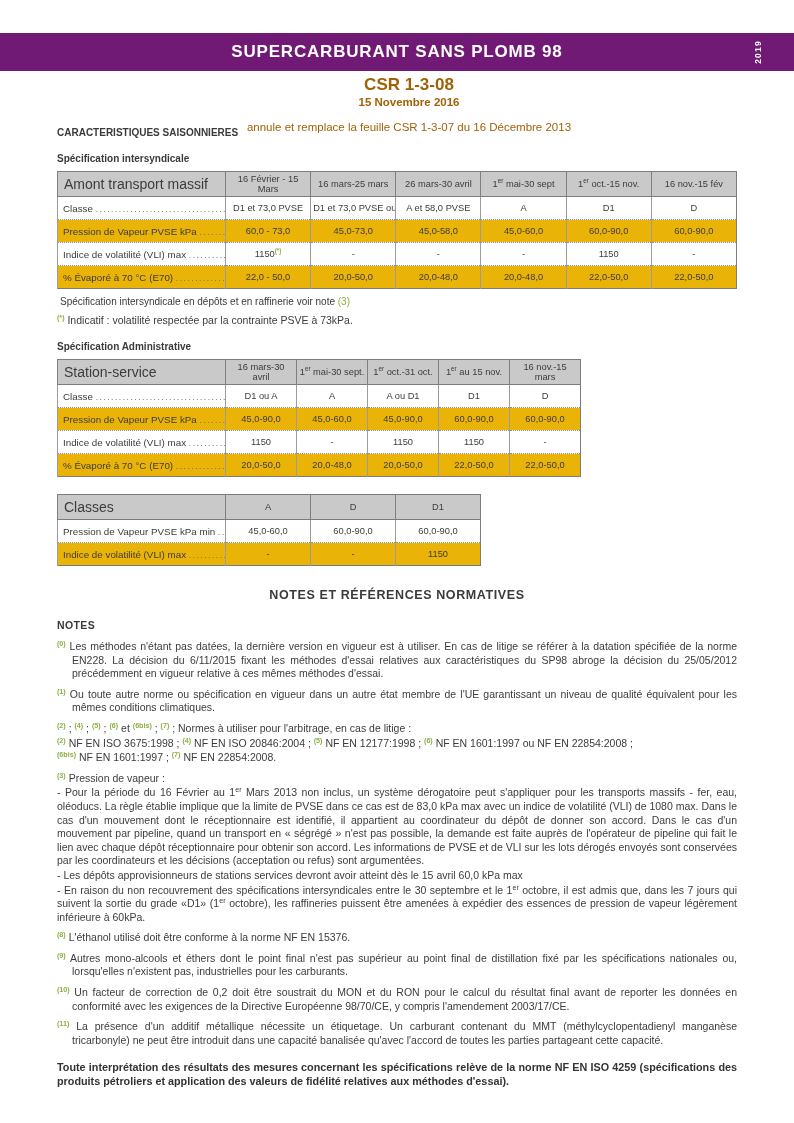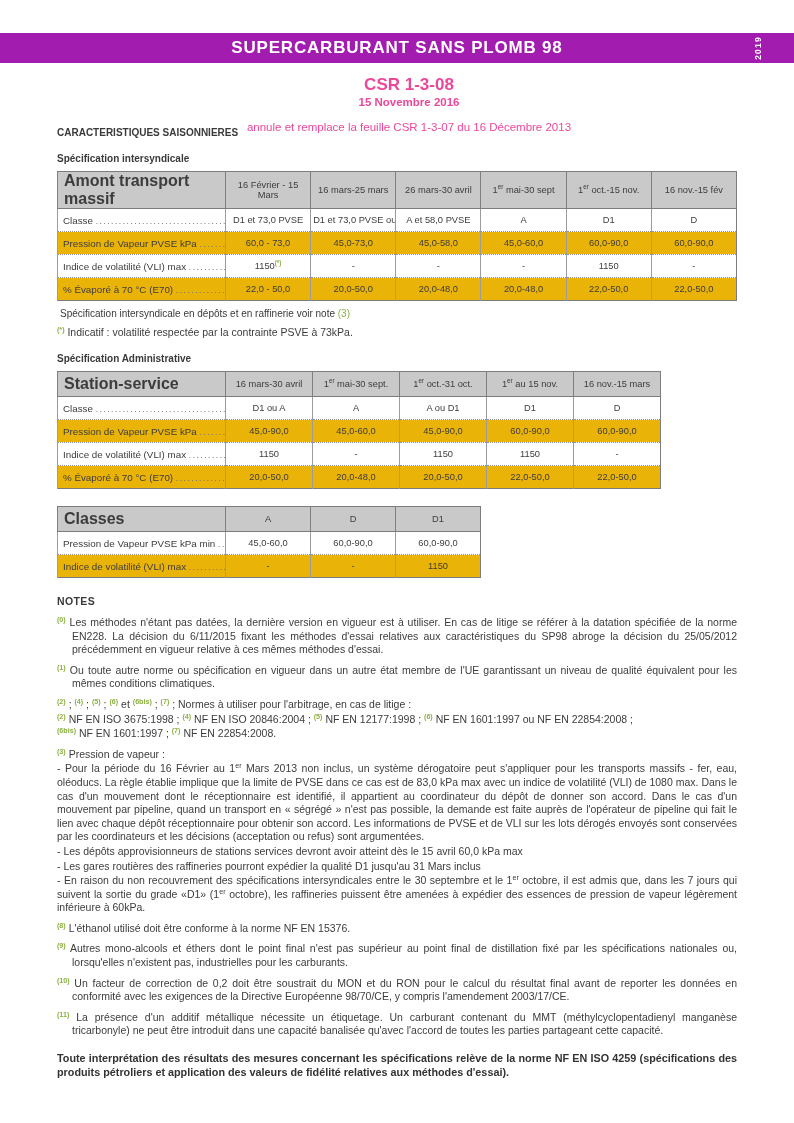--- a/index.html
+++ b/index.html
@@ -1,25 +1,25 @@
 <!DOCTYPE html>
 <html><head>
 <meta charset="utf-8">
 <style>
   html,body{margin:0;padding:0;background:#fff;}
   .page{position:relative;width:794px;height:1123px;margin:0 auto;background:#fff;
         font-family:"Liberation Sans",sans-serif;color:#3c3c3c;overflow:hidden;}
   
-  .banner{position:absolute;top:33px;left:0;right:0;height:30px;background:#a21caf;
+  .banner{position:absolute;top:33px;left:0;right:0;height:38px;background:#701a75;
           display:flex;align-items:center;justify-content:center;}
   .banner-title{color:#fff;font-weight:bold;font-size:17px;letter-spacing:.8px;}
   .banner-year{position:absolute;right:24px;top:50%;transform:translateY(-50%) rotate(-90deg);
                color:#fff;font-size:8.5px;font-weight:bold;letter-spacing:1.2px;}
   
-  .doc-head{position:absolute;top:75px;left:0;right:0;text-align:center;color:#ec4899;padding-left:24px;}
+  .doc-head{position:absolute;top:75px;left:0;right:0;text-align:center;color:#a16207;padding-left:24px;}
   .doc-code{font-size:17px;font-weight:bold;}
   .doc-date{font-size:11.5px;font-weight:bold;margin-top:1px;}
   .doc-replaces{font-size:11.5px;margin-top:13px;}
   
   .content{position:absolute;left:57px;right:57px;top:127px;}
   .sec-h{font-size:10px;font-weight:bold;color:#3a3a3a;}
   .mt15{margin-top:15px;}
   .tbl-holder{margin-top:7px;}
   .sub-note{margin-top:7px;font-size:10px;font-weight:normal;color:#3a3a3a;padding-left:3px;}
   .indicatif{margin-top:7px;font-size:10.5px;color:#3c3c3c;}
@@ -36,21 +36,21 @@
   
   sup{font-size:68%;line-height:0;vertical-align:super;}
   sup.green{color:#8cb043;font-weight:bold;}
   span.green{color:#8cb043;}
   
   table.spec{border-collapse:collapse;table-layout:fixed;border:1.5px solid #7c7c7c;
              color:#3c3c3c;}
   .spec th{background:#c9c9c9;border-left:1px solid #7f7f7f;border-bottom:1px solid #7c7c7c;
            height:24px;font-weight:normal;font-size:9.3px;text-align:center;padding:0 2px;
            vertical-align:middle;}
-  .spec th.t{font-weight:bold;font-size:16px;text-align:left;padding-left:6px;}
+  .spec th.t{font-weight:normal;font-size:14px;text-align:left;padding-left:6px;}
   .spec td{border-left:1px solid #9c9c9c;border-top:1px dotted #8f8f8f;height:22px;
            font-size:9.3px;text-align:center;padding:0 2px;vertical-align:middle;
            overflow:hidden;white-space:nowrap;}
   .spec tbody tr:first-child td{border-top:none;}
   .spec tr.alt td{background:#eab308;}
   .spec td.lbl{text-align:center;padding-left:5px;font-size:9.8px;}
   .spec td.lbl .dots{color:#6e6e6e;font-size:8.5px;letter-spacing:1.5px;}
   .spec td.lbl .dots::after{content:"....................................................................";}
 </style>
 </head>
@@ -135,21 +135,21 @@
           </tbody>
         </table>
       </div>
 
     <div class="sub-note">Spécification intersyndicale en dépôts et en raffinerie voir note <span class="green">(3)</span></div>
     <div class="indicatif"><sup class="green">(*)</sup> Indicatif : volatilité respectée par la contrainte PSVE à 73kPa.</div>
 
     <div class="sec-h mt15">Spécification Administrative</div>
 
     <div class="tbl-holder">
-        <table class="spec" style="width: 604px;">
+        <table class="spec" style="width: 524px;">
           <colgroup>
             <col style="width: 168px;">
             <col>
             <col>
             <col>
             <col>
             <col>
           </colgroup>
           <thead>
             <tr>
@@ -224,32 +224,32 @@
             <tr class="alt">
               <td class="lbl"><span class="lt">Indice de volatilité (VLI) max </span><span class="dots"></span></td>
               <td>-</td>
               <td>-</td>
               <td>1150</td>
             </tr>
           </tbody>
         </table>
       </div>
 
+    <div class="notes-title">NOTES ET RÉFÉRENCES NORMATIVES</div>
     <div class="notes-label">NOTES</div>
 
     <div class="notes-list" id="notes-list">
         <div class="note hang just"><sup class="green">(0)</sup> Les méthodes n'étant pas datées, la dernière version en vigueur est à utiliser. En cas de litige se référer à la datation spécifiée de la norme EN228. La décision du 6/11/2015 fixant les méthodes d'essai relatives aux caractéristiques du SP98 abroge la décision du 25/05/2012 précédemment en vigueur relative à ces mêmes méthodes d'essai.</div>
         <div class="note hang just"><sup class="green">(1)</sup> Ou toute autre norme ou spécification en vigueur dans un autre état membre de l'UE garantissant un niveau de qualité équivalent pour les mêmes conditions climatiques.</div>
         <div class="note"><sup class="green">(2)</sup> ; <sup class="green">(4)</sup> ; <sup class="green">(5)</sup> ; <sup class="green">(6)</sup> et <sup class="green">(6bis)</sup> ; <sup class="green">(7)</sup> ; Normes à utiliser pour l'arbitrage, en cas de litige :</div>
         <div class="note tight"><sup class="green">(2)</sup> NF EN ISO 3675:1998 ; <sup class="green">(4)</sup> NF EN ISO 20846:2004 ; <sup class="green">(5)</sup> NF EN 12177:1998 ; <sup class="green">(6)</sup> NF EN 1601:1997 ou NF EN 22854:2008 ;</div>
         <div class="note tight"><sup class="green">(6bis)</sup> NF EN 1601:1997 ; <sup class="green">(7)</sup> NF EN 22854:2008.</div>
         <div class="note"><sup class="green">(3)</sup> Pression de vapeur :</div>
         <div class="note tight just">- Pour la période du 16 Février au 1<sup>er</sup> Mars 2013 non inclus, un système dérogatoire peut s'appliquer pour les transports massifs - fer, eau, oléoducs. La règle établie implique que la limite de PVSE dans ce cas est de 83,0 kPa max avec un indice de volatilité (VLI) de 1080 max. Dans le cas d'un mouvement dont le réceptionnaire est identifié, il appartient au coordinateur du dépôt de donner son accord. Dans le cas d'un mouvement par pipeline, quand un transport en « ségrégé » n'est pas possible, la demande est faite auprès de l'opérateur de pipeline qui fait le lien avec chaque dépôt réceptionnaire pour obtenir son accord. Les informations de PVSE et de VLI sur les lots dérogés envoyés sont conservées par les coordinateurs et les décisions (acceptation ou refus) sont argumentées.</div>
         <div class="note tight">- Les dépôts approvisionneurs de stations services devront avoir atteint dès le 15 avril 60,0 kPa max</div>
-        <div class="note tight">- Les gares routières des raffineries pourront expédier la qualité D1 jusqu'au 31 Mars inclus</div>
         <div class="note tight just">- En raison du non recouvrement des spécifications intersyndicales entre le 30 septembre et le 1<sup>er</sup> octobre, il est admis que, dans les 7 jours qui suivent la sortie du grade «D1» (1<sup>er</sup> octobre), les raffineries puissent être amenées à expédier des essences de pression de vapeur légèrement inférieure à 60kPa.</div>
         <div class="note hang"><sup class="green">(8)</sup> L'éthanol utilisé doit être conforme à la norme NF EN 15376.</div>
         <div class="note hang just"><sup class="green">(9)</sup> Autres mono-alcools et éthers dont le point final n'est pas supérieur au point final de distillation fixé par les spécifications nationales ou, lorsqu'elles n'existent pas, industrielles pour les carburants.</div>
         <div class="note hang just"><sup class="green">(10)</sup> Un facteur de correction de 0,2 doit être soustrait du MON et du RON pour le calcul du résultat final avant de reporter les données en conformité avec les exigences de la Directive Européenne 98/70/CE, y compris l'amendement 2003/17/CE.</div>
         <div class="note hang just"><sup class="green">(11)</sup> La présence d'un additif métallique nécessite un étiquetage. Un carburant contenant du MMT (méthylcyclopentadienyl manganèse tricarbonyle) ne peut être introduit dans une capacité banalisée qu'avec l'accord de toutes les parties partageant cette capacité.</div>
       </div>
 
     <div class="footer-note">Toute interprétation des résultats des mesures concernant les spécifications relève de la norme NF EN ISO 4259 (spécifications des produits pétroliers et application des valeurs de fidélité relatives aux méthodes d'essai).</div>
   </div>
 

